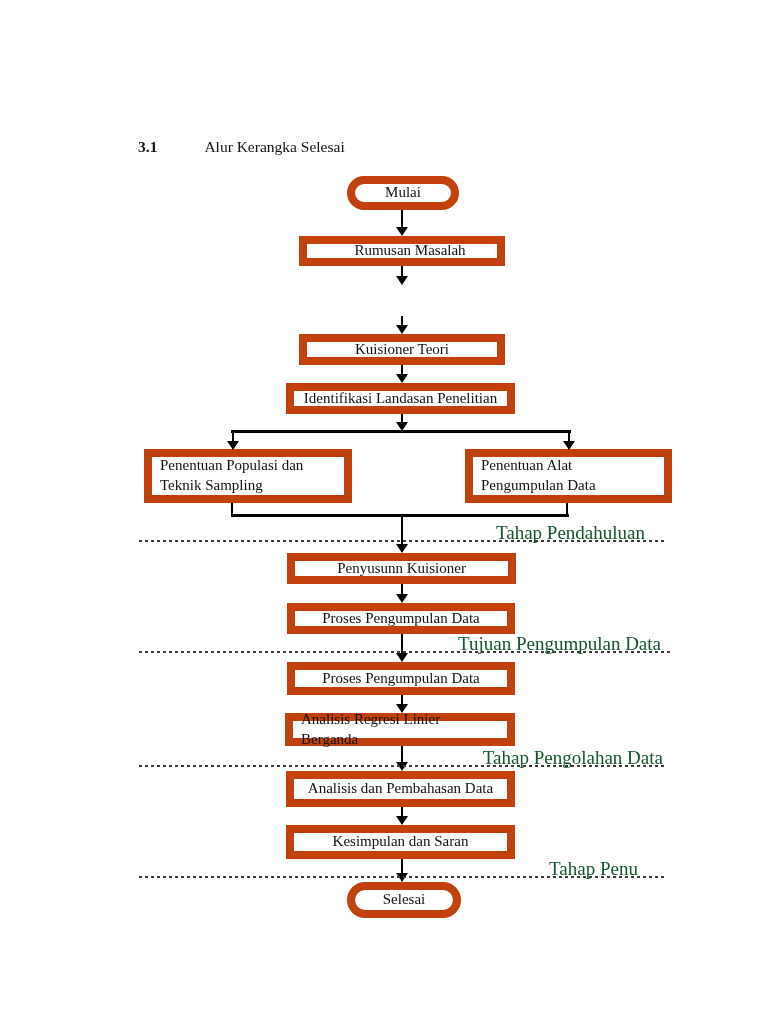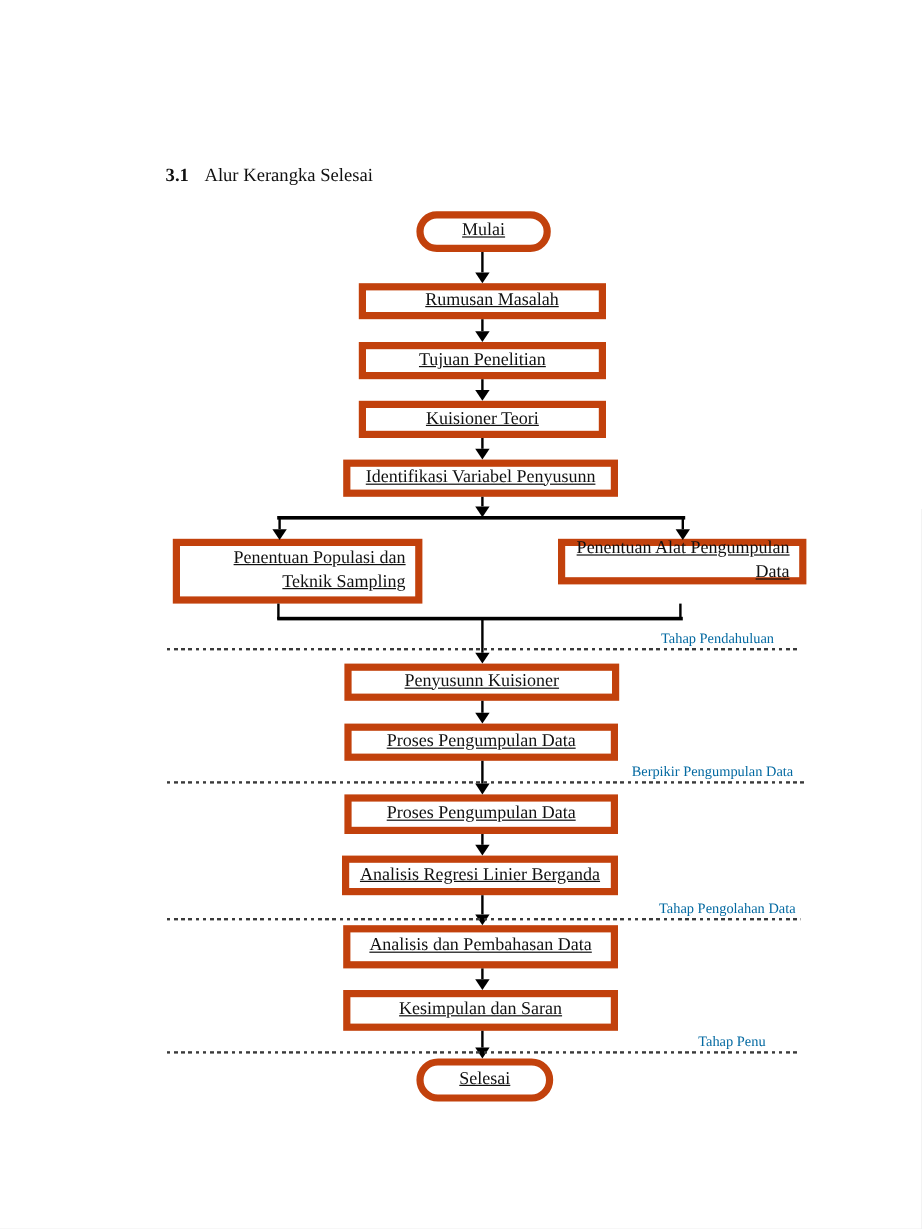--- a/index.html
+++ b/index.html
@@ -2,57 +2,56 @@
 <html><head>
 <meta charset="utf-8">
 <style>
   html,body { margin:0; padding:0; background:#e9e9e9; }
   .page {
     position:relative; width:768px; height:1024px; margin:0 auto;
     background:#ffffff; overflow:hidden;
     font-family:"Liberation Serif", serif; color:#111;
   }
   .heading { position:absolute; left:138px; top:138px; font-size:15.5px; white-space:nowrap; }
-  .heading .num { font-weight:bold; margin-right:13px; }
+  .heading .num { font-weight:bold; margin-right:47px; }
 
   .node {
-    position:absolute; border:6px solid #c2410c; background:#fff;
+    position:absolute; border:8px solid #c2410c; background:#fff;
     display:flex; align-items:center; justify-content:center;
-    text-align:right; font-size:15px; line-height:1.32; box-sizing:border-box;
+    text-align:left; font-size:15px; line-height:1.32; box-sizing:border-box;
     padding:0 8px;
-    text-decoration:underline;
   }
   .pill { border-radius:18px; }
 
   .arrow { position:absolute; width:2px; background:#000; }
   .arrow::after {
     content:""; position:absolute; left:50%; bottom:-9px;
     transform:translateX(-50%);
     border-left:6px solid transparent; border-right:6px solid transparent;
     border-top:9px solid #000;
   }
   .hline { position:absolute; height:3px; background:#000; }
   .vline { position:absolute; width:2px; background:#000; }
 
   .dashed {
     position:absolute; height:2px;
     background:repeating-linear-gradient(90deg,#3a3a3a 0 3px,transparent 3px 6px);
   }
   .phase-label {
-    position:absolute; font-size:12px; line-height:17px; white-space:nowrap; color:#0369a1;
+    position:absolute; font-size:19px; line-height:17px; white-space:nowrap; color:#14532d;
   }
 
   
   .n-start { left:347px; top:176px; width:112px; height:34px; }
   .n-b1   { left:299px; top:236px; width:206px; height:30px;padding-left:24px; }
   .n-b2   { left:299px; top:285px; width:206px; height:31px; }
   .n-b3   { left:299px; top:334px; width:206px; height:31px; }
   .n-b4   { left:286px; top:383px; width:229px; height:31px; }
   .n-bl   { left:144px; top:449px; width:208px; height:54px; }
-  .n-br   { left:465px; top:449px; width:207px; height:38px; }
+  .n-br   { left:465px; top:449px; width:207px; height:54px; }
   .n-b5   { left:287px; top:553px; width:229px; height:31px; }
   .n-b6   { left:287px; top:603px; width:228px; height:31px; }
   .n-b7   { left:287px; top:662px; width:228px; height:33px; }
   .n-b8   { left:285px; top:713px; width:230px; height:33px; }
   .n-b9   { left:286px; top:771px; width:229px; height:36px; }
   .n-b10  { left:286px; top:825px; width:229px; height:34px; }
   .n-end  { left:347px; top:882px; width:114px; height:36px; }
 
   
   .a1  { left:401px; top:210px; height:17px; }
@@ -95,28 +94,25 @@
     <span class="num">3.1</span><span>Alur Kerangka Selesai</span>
   </div>
 
   <div class="node pill n-start">
     <span>Mulai</span>
   </div>
 
   <div class="node n-b1">
     <span>Rumusan Masalah</span>
   </div>
-  <div class="node n-b2">
-    <span>Tujuan Penelitian</span>
-  </div>
   <div class="node n-b3">
     <span>Kuisioner Teori</span>
   </div>
   <div class="node n-b4">
-    <span>Identifikasi Variabel Penyusunn</span>
+    <span>Identifikasi Landasan Penelitian</span>
   </div>
 
   <div class="node n-bl">
     <span>Penentuan Populasi dan Teknik Sampling</span>
   </div>
   <div class="node n-br">
     <span>Penentuan Alat Pengumpulan Data</span>
   </div>
 
   <div class="node n-b5">
@@ -159,21 +155,21 @@
 
   <div class="hline branch-h"></div>
   <div class="vline merge-vl"></div>
   <div class="vline merge-vr"></div>
   <div class="hline merge-h"></div>
 
   <div class="dashed d1"></div>
   <div class="phase-label p1">Tahap Pendahuluan</div>
 
   <div class="dashed d2"></div>
-  <div class="phase-label p2">Berpikir Pengumpulan Data</div>
+  <div class="phase-label p2">Tujuan Pengumpulan Data</div>
 
   <div class="dashed d3"></div>
   <div class="phase-label p3">Tahap Pengolahan Data</div>
 
   <div class="dashed d4"></div>
   <div class="phase-label p4">Tahap Penu</div>
 
 </div>
 
 </body></html>

